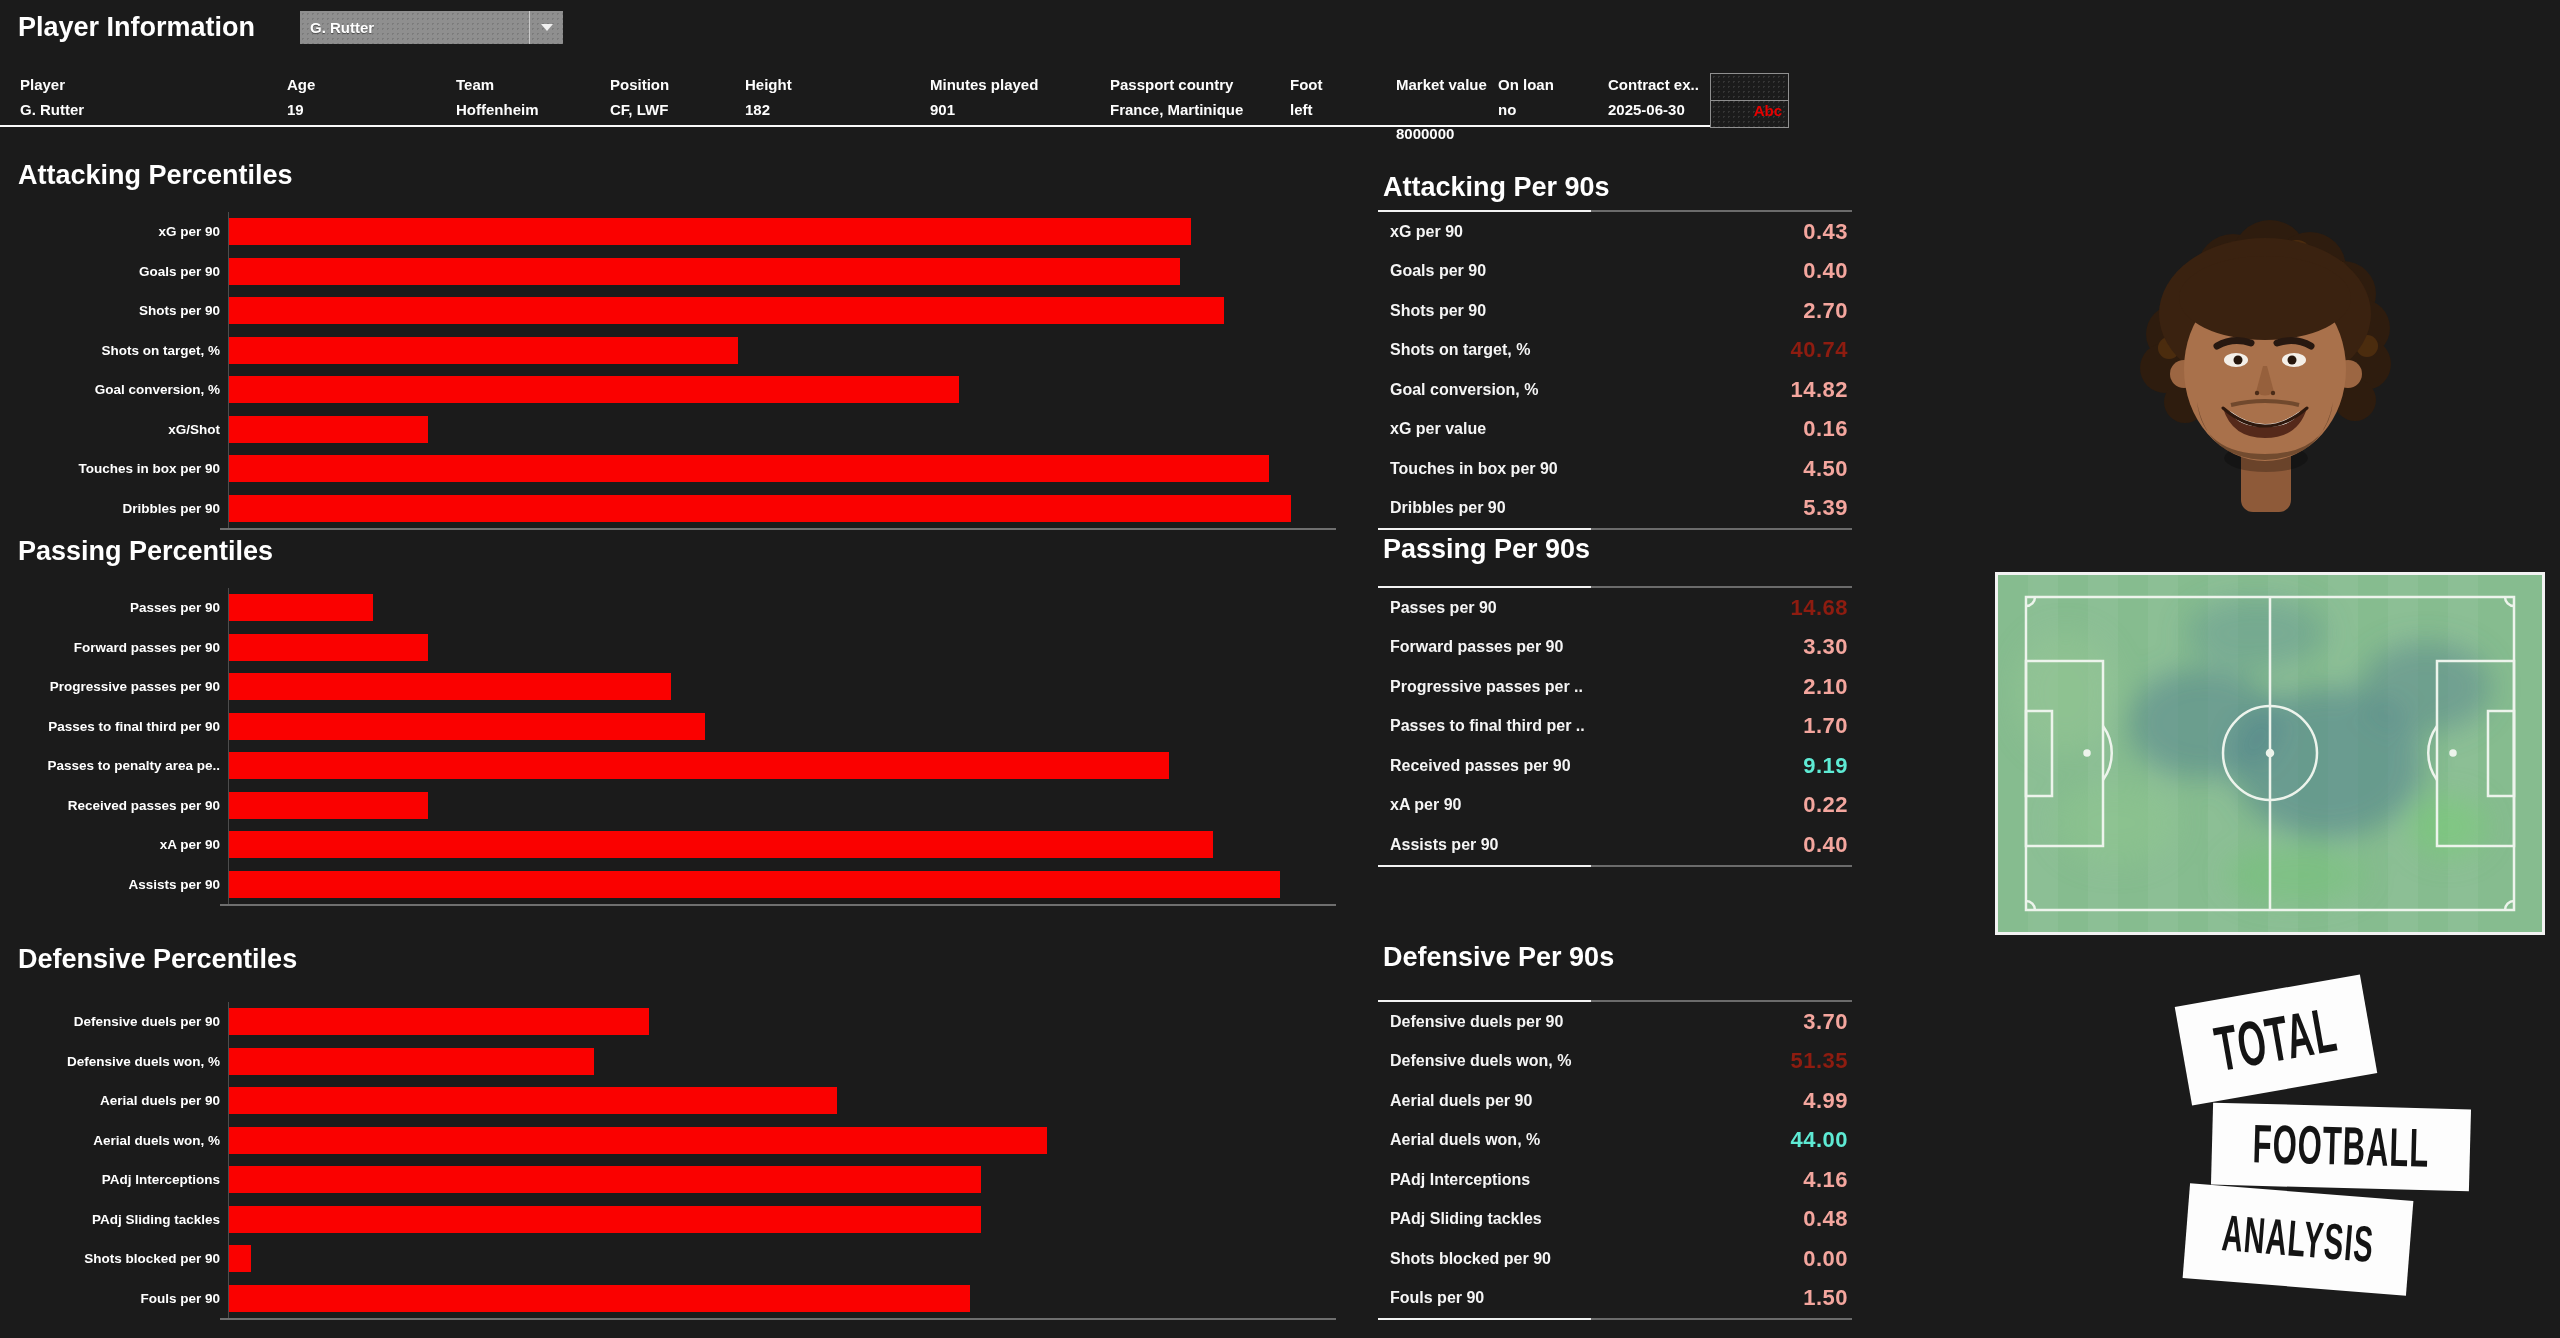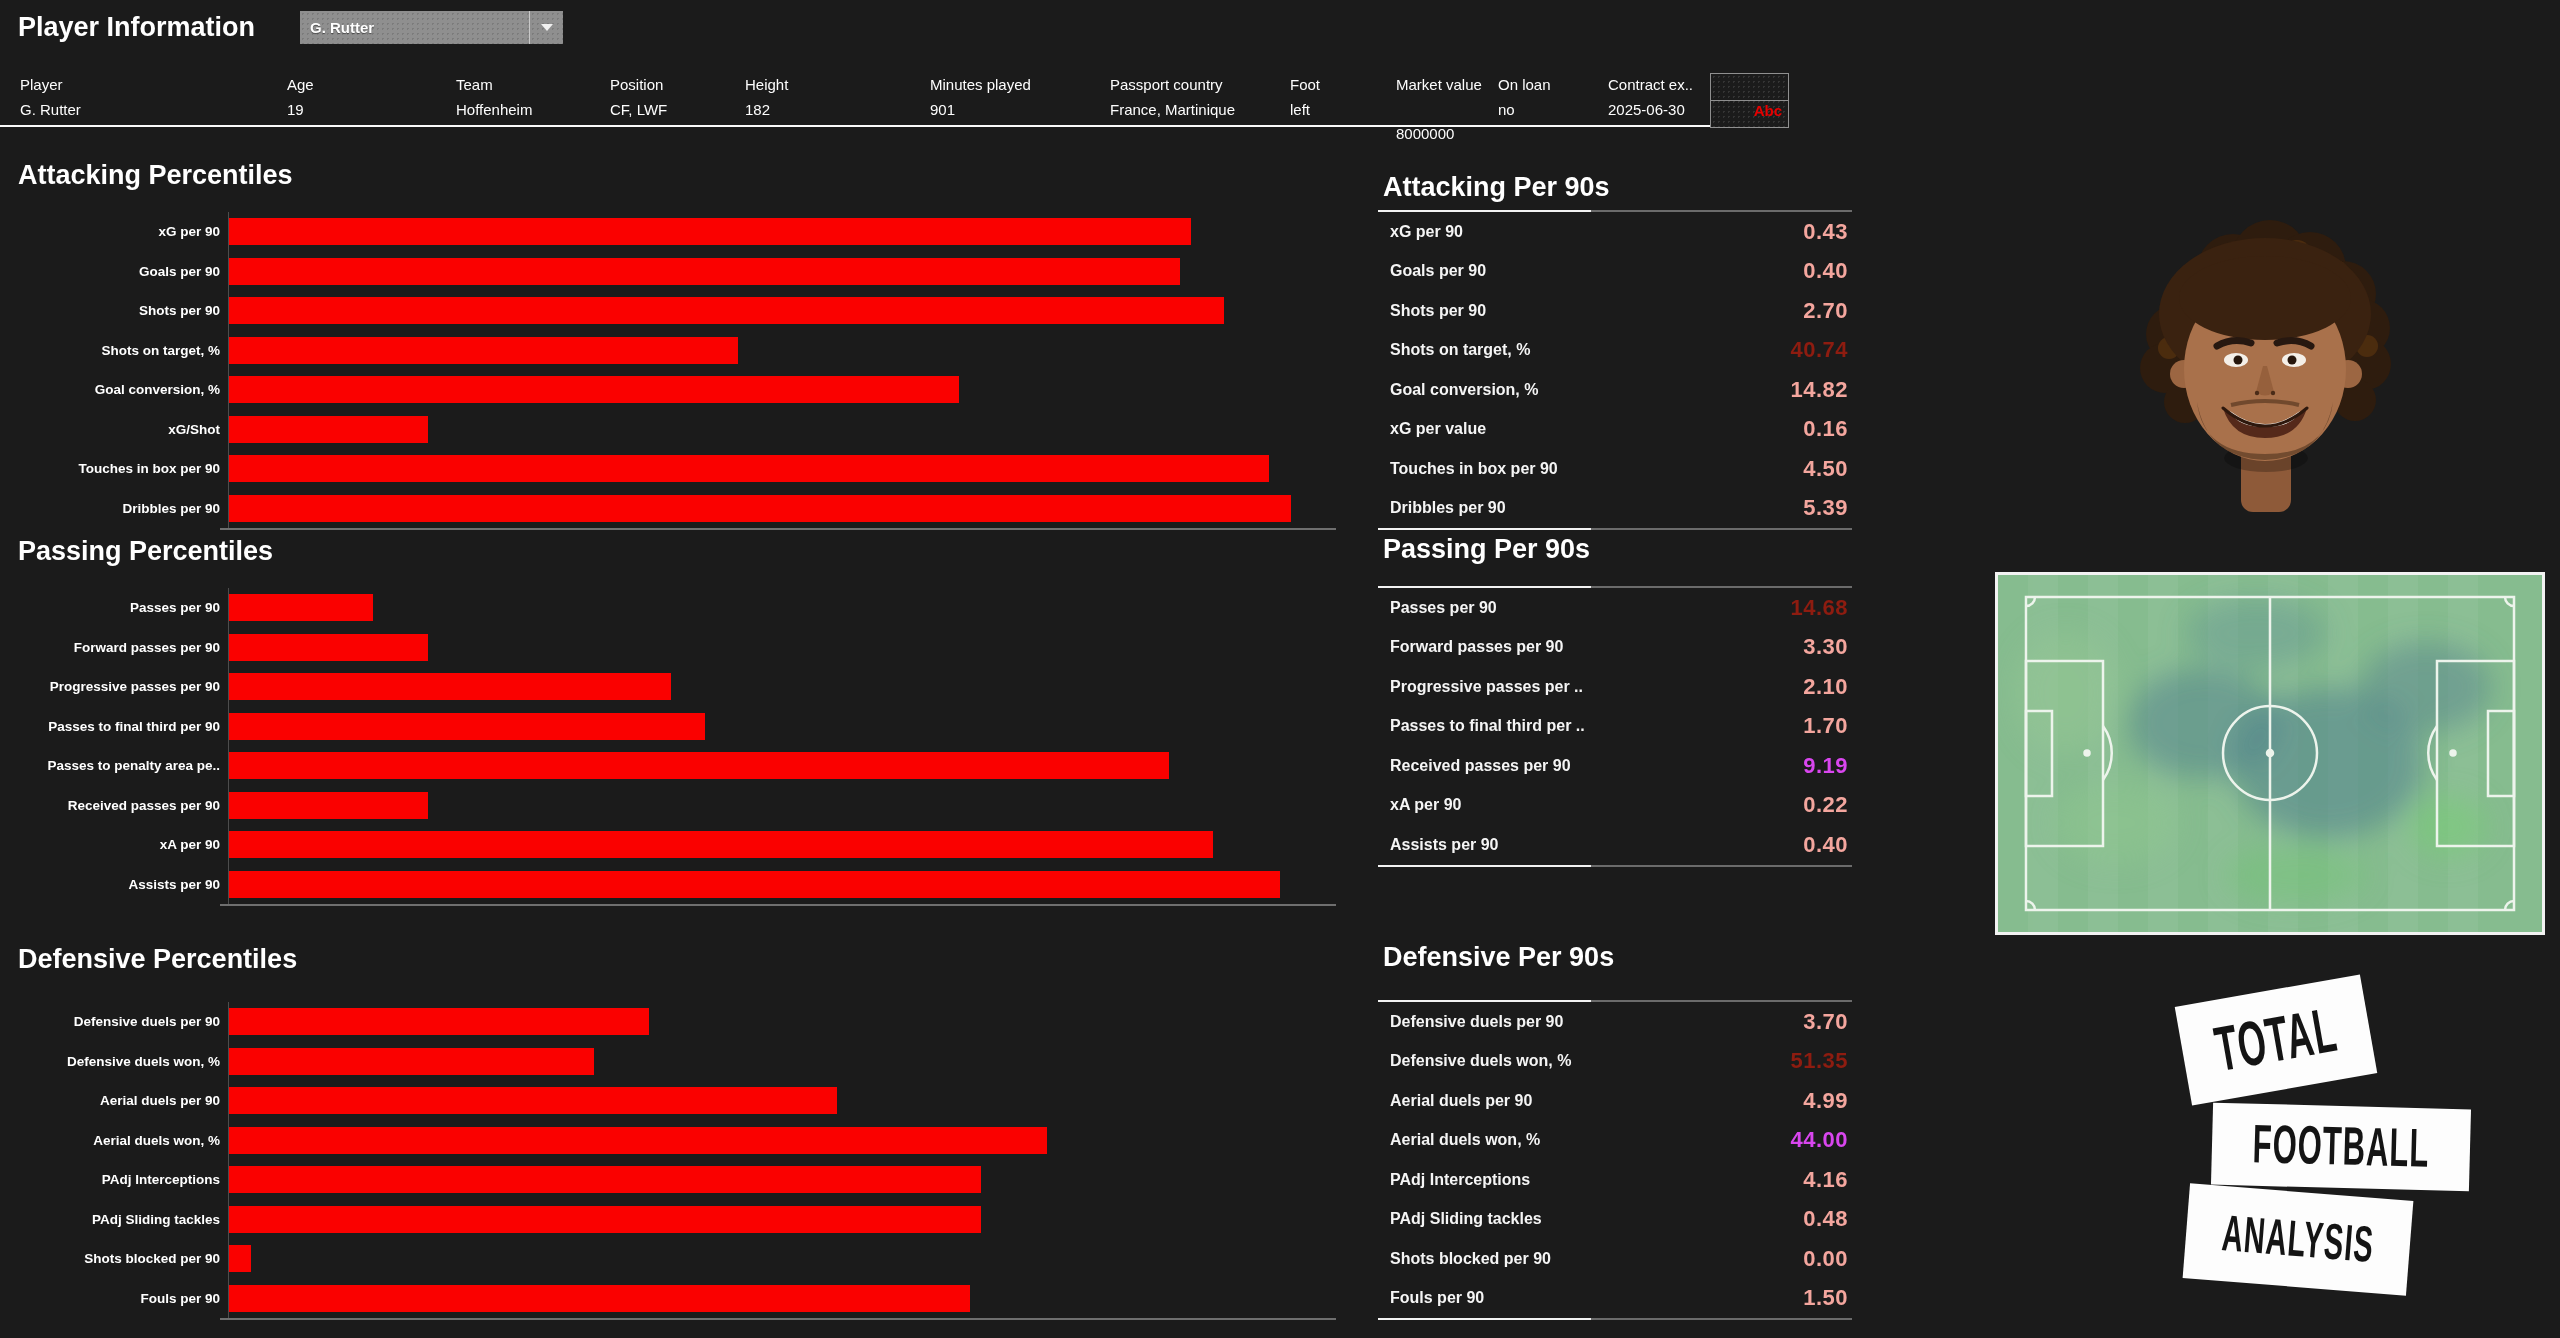--- a/index.html
+++ b/index.html
@@ -12,21 +12,21 @@
             display:flex;align-items:center;cursor:pointer;
             background-image:radial-gradient(#7c7c7c 1px,transparent 1px);background-size:5px 5px;}
   .dropdown .dd-text{flex:1;padding-left:10px;font-size:15px;font-weight:bold;color:#fff;
             text-shadow:0 1px 1px rgba(0,0,0,.45);}
   .dropdown .dd-arrow-box{width:33px;height:100%;border-left:1px solid #c9c9c9;
             display:flex;align-items:center;justify-content:center;}
   .dd-arrow{width:0;height:0;border-left:6px solid transparent;border-right:6px solid transparent;
             border-top:7px solid #f1f1f1;}
 
   
-  .info-cell{position:absolute;font-size:15px;font-weight:normal;white-space:nowrap;color:#fdfdfd;}
+  .info-cell{position:absolute;font-size:15px;font-weight:bold;white-space:nowrap;color:#fdfdfd;}
   .info-underline{position:absolute;left:0;top:125px;width:1710px;height:2px;background:#fafafa;}
   .abc-box{position:absolute;left:1710px;top:73px;width:77px;height:53px;border:1px solid #8f8f8f;
            background-image:radial-gradient(#343434 1px,transparent 1px);background-size:5px 5px;}
   .abc-divider{position:absolute;left:0;top:26px;width:100%;height:1px;background:#8f8f8f;}
   .abc-value{position:absolute;right:6px;top:28px;font-size:15px;font-weight:bold;color:#e60000;}
 
   
   .section-title{position:absolute;left:18px;font-size:27px;font-weight:bold;color:#fff;}
   .chart{position:absolute;left:0;width:1340px;}
   .chart::before{content:"";position:absolute;left:228px;top:0;bottom:0;width:1px;background:#4d4d4d;}
@@ -40,21 +40,21 @@
   .ptable-title{position:absolute;left:1383px;font-size:27px;font-weight:bold;color:#fff;}
   .ptable{position:absolute;left:1378px;width:474px;}
   .ptable::before,.ptable::after{content:"";position:absolute;left:0;width:100%;height:2px;
       background:linear-gradient(90deg,#f2f2f2 0 45%,#6b6b6b 45% 100%);}
   .ptable::before{top:-2px;}
   .ptable::after{bottom:-2px;}
   .prow{height:39.5px;display:flex;align-items:center;justify-content:space-between;}
   .plabel{font-size:16px;font-weight:bold;color:#f5f5f5;padding-left:12px;white-space:nowrap;}
   .pvalue{font-size:22px;font-weight:bold;letter-spacing:.5px;padding-right:4px;}
   .tone-light{color:#f4a69e;}
-  .tone-mid{color:#d946ef;}
+  .tone-mid{color:#5eead4;}
   .tone-dark{color:#8e1c10;}
 
   
   .photo{position:absolute;left:2105px;top:162px;width:320px;height:350px;}
   .pitch{position:absolute;left:1995px;top:572px;width:550px;height:363px;border:3px solid #f2f2f2;box-sizing:border-box;}
   .logo-box{position:absolute;background:#fdfdfd;display:flex;align-items:center;justify-content:center;overflow:hidden;}
   .logo-text{font-weight:bold;color:#141414;letter-spacing:1px;transform:scaleY(1.75);white-space:nowrap;}
   #logo1{left:2182px;top:990px;width:188px;height:100px;transform:rotate(-10deg);}
   #logo1 .logo-text{font-size:36px;}
   #logo2{left:2212px;top:1106px;width:258px;height:82px;transform:rotate(1.5deg);}

